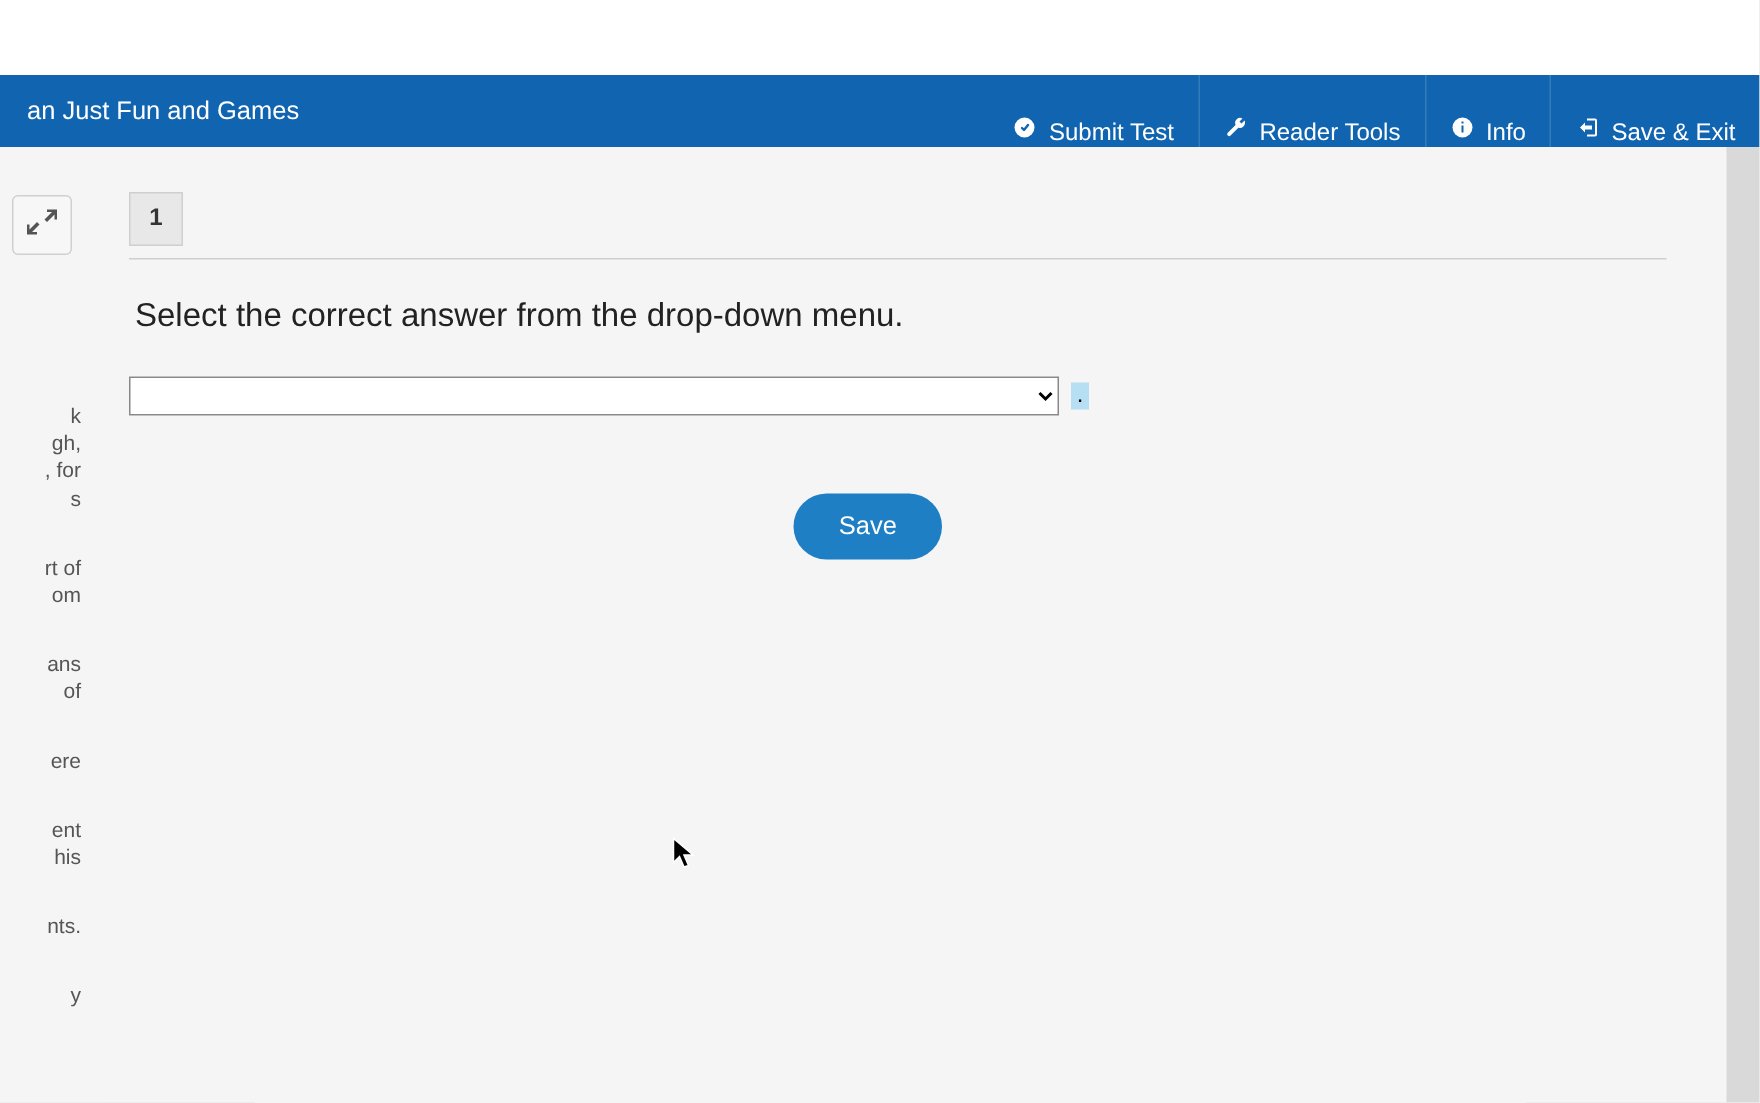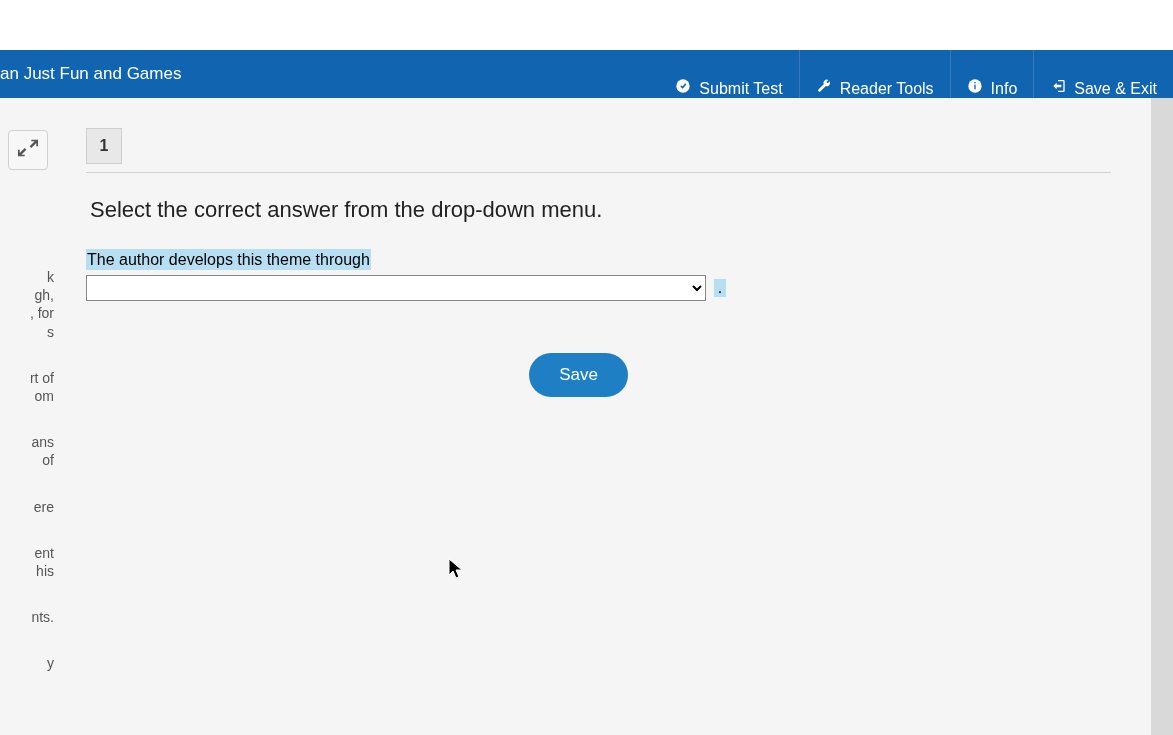--- a/index.html
+++ b/index.html
@@ -8,21 +8,21 @@
   .top-gap { height: 50px; background: #ffffff; }
   .header-bar {
     height: 48px;
     background: #1064b0;
     display: flex;
     align-items: center;
     color: #ffffff;
     font-size: 17px;
   }
   .header-title { padding-left: 0; flex: 0 0 auto; margin-left: 0; }
-  .header-title span { display:inline-block; padding: 0 12px 0 0; }
+  .header-title span { display:inline-block; padding: 0 12px 0 0; margin-left: 18px; }
   .header-spacer { flex: 1 1 auto; }
   .header-btn {
     display: flex;
     align-items: flex-end;
     gap: 8px;
     padding: 0 16px;
     height: 100%;
     cursor: pointer;
     color: #ffffff;
     font-size: 16px;
@@ -244,21 +244,20 @@
       <div class="qnum-row">
         <div class="qnum">
           <span>1</span>
         </div>
       </div>
 
       <p class="instruction">Select the correct answer from the drop-down menu.</p>
 
 
       <div class="answer-line">
-        <span class="hl lead">The author develops this theme through</span>
         <div class="dropdown-row">
           <select class="answer" value="">
             <option value=""></option>
           </select>
           <span class="period-box">.</span>
         </div>
       </div>
 
       <div class="btn-row">
         <button class="pill next">

